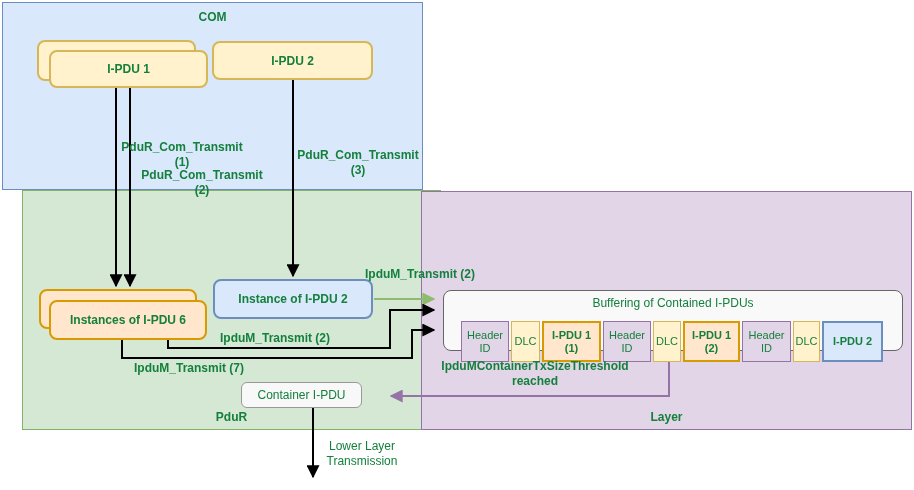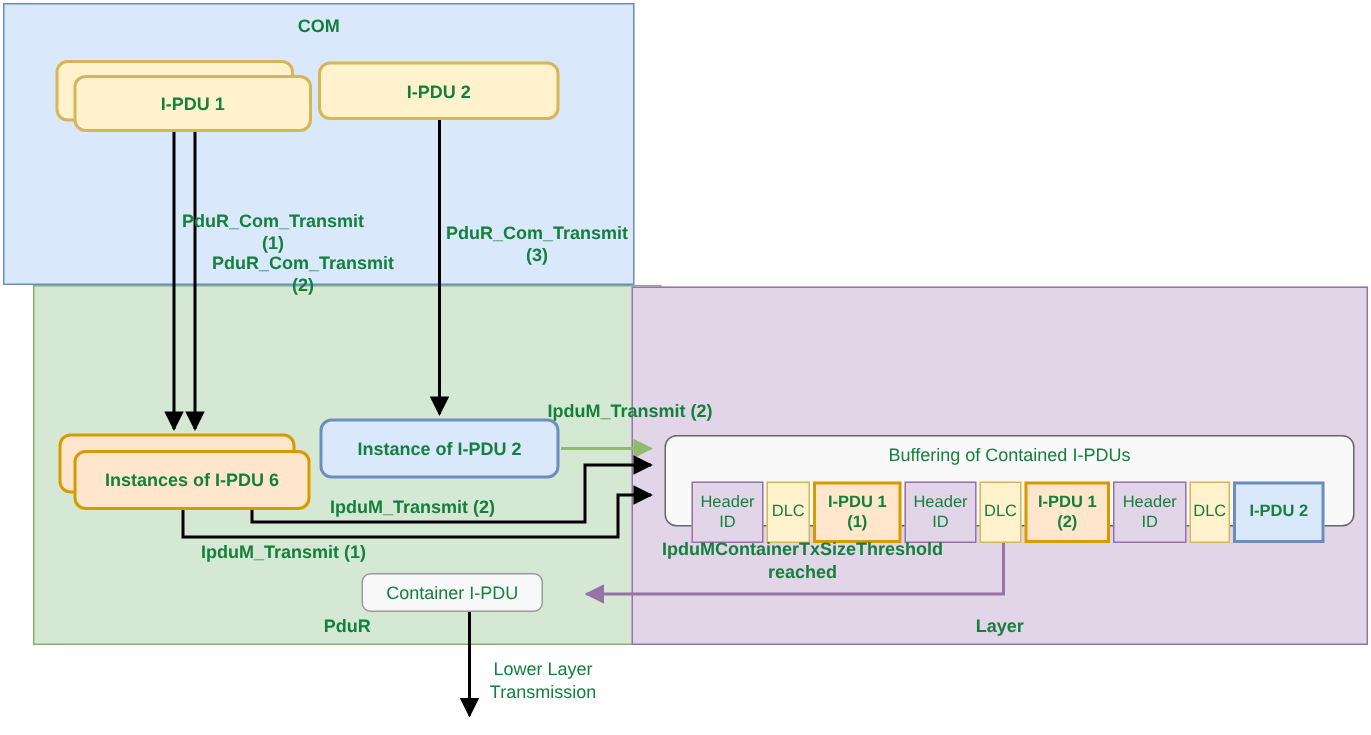--- a/index.html
+++ b/index.html
@@ -123,19 +123,19 @@
   </div>
 
   <div class="elabel" style="left:182px;top:140px">PduR_Com_Transmit
 (1)</div>
   <div class="elabel" style="left:202px;top:168px">PduR_Com_Transmit
 (2)</div>
   <div class="elabel" style="left:358px;top:148px">PduR_Com_Transmit
 (3)</div>
   <div class="elabel" style="left:420px;top:267px">IpduM_Transmit (2)</div>
   <div class="elabel" style="left:275px;top:331px">IpduM_Transmit (2)</div>
-  <div class="elabel" style="left:189px;top:361px">IpduM_Transmit (1)</div>
+  <div class="elabel" style="left:189px;top:361px">IpduM_Transmit (7)</div>
   <div class="elabel regular" style="left:362px;top:439px">Lower Layer
 Transmission</div>
   <div class="elabel" style="left:535px;top:359px">IpduMContainerTxSizeThreshold
 reached</div>
 
 </div>
 
 </body></html>

